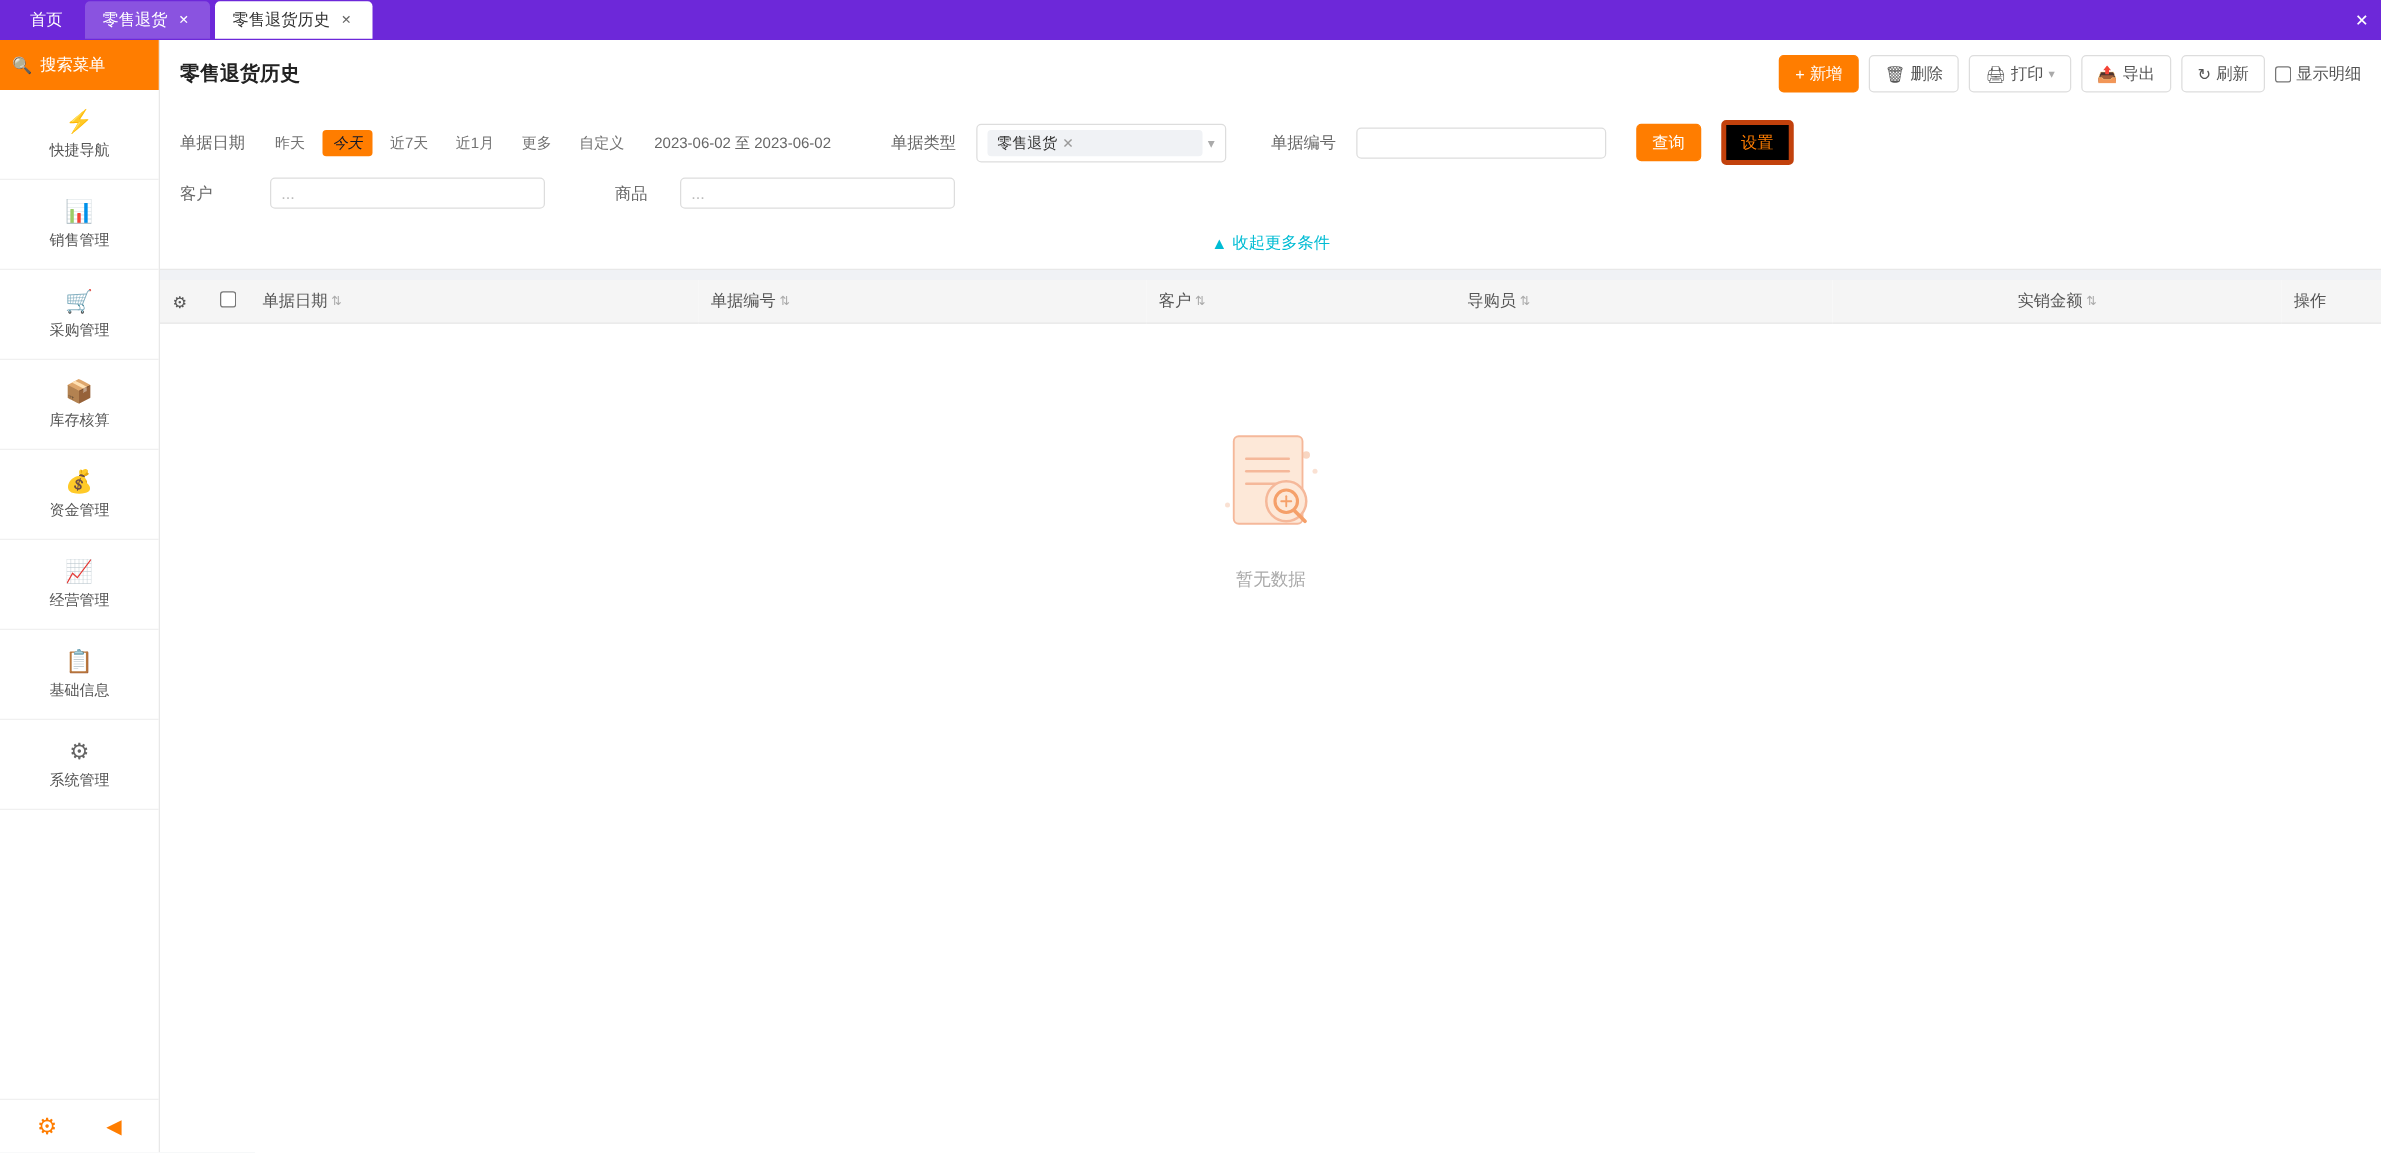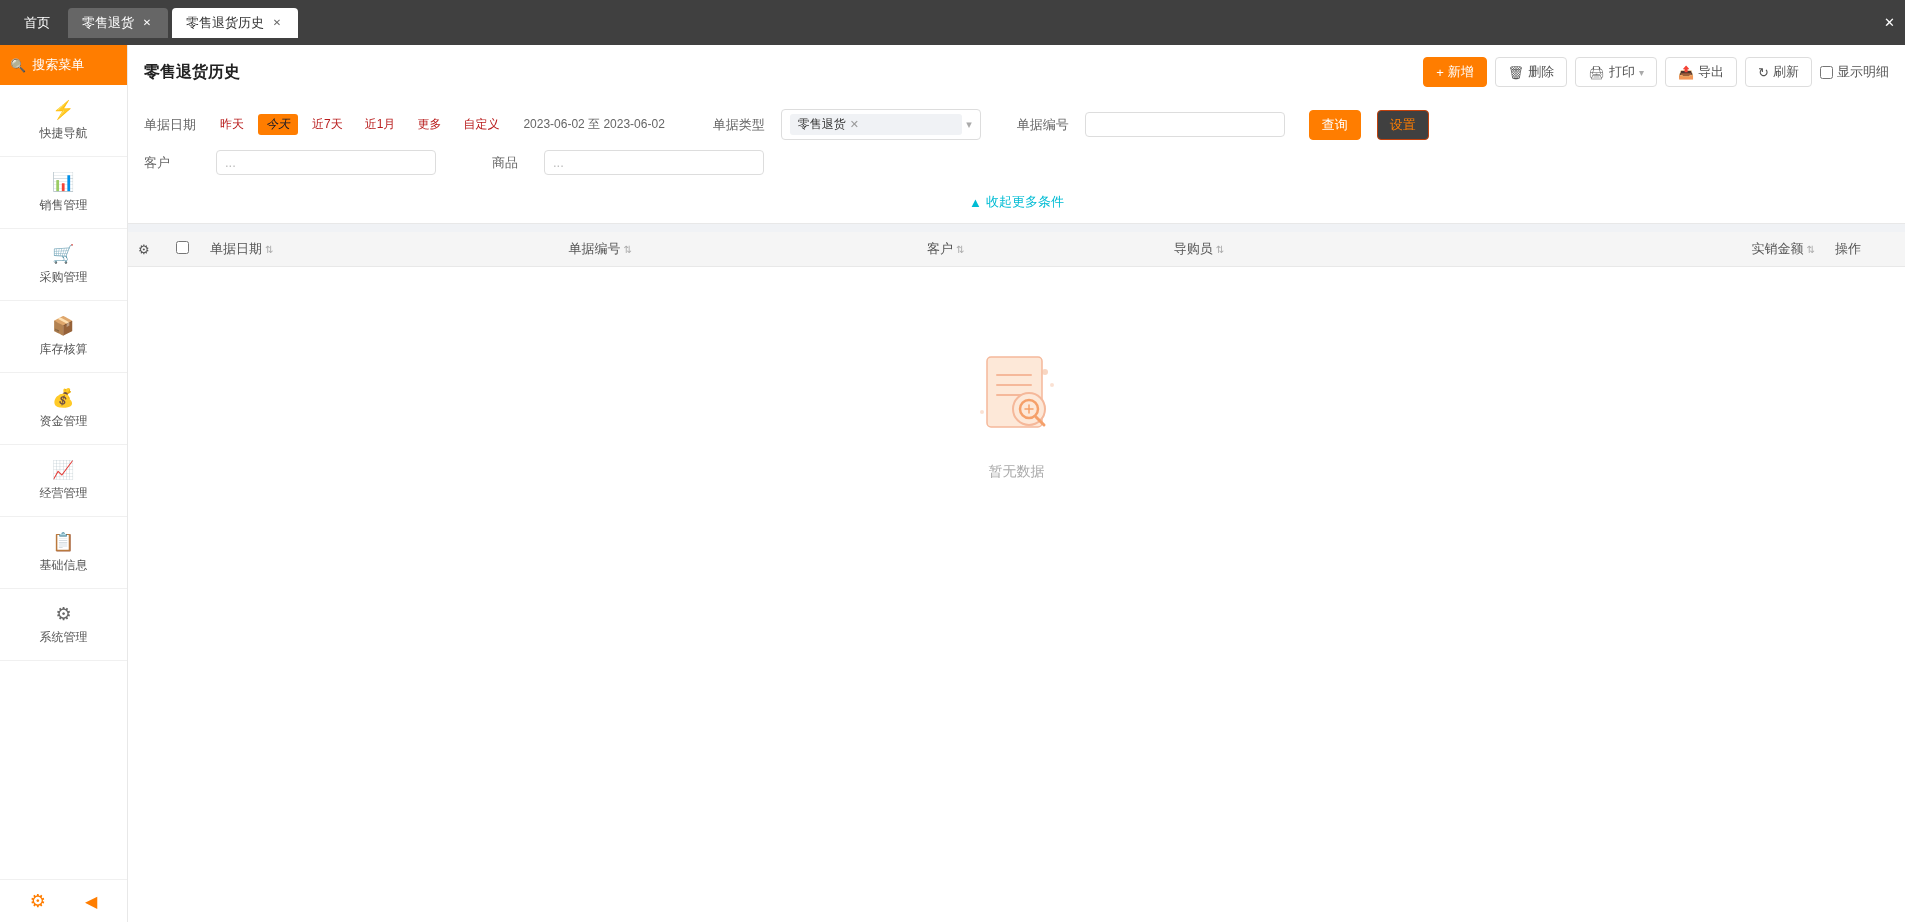--- a/index.html
+++ b/index.html
@@ -1,23 +1,23 @@
 <!DOCTYPE html>
 <html><head>
   <meta charset="utf-8">
   <style>
     * { box-sizing: border-box; margin: 0; padding: 0; }
     body { font-family: 'Microsoft YaHei', Arial, sans-serif; font-size: 13px; color: #333; display: flex; flex-direction: column; height: 922px; overflow: hidden; background: #f0f2f5; }
 
     
     .top-bar {
-      background: #404040;
-      display: flex;
-      align-items: center;
-      height: 45px;
+      background: #6d28d9;
+      display: flex;
+      align-items: center;
+      height: 32px;
       padding: 0 10px;
       flex-shrink: 0;
     }
     .tab {
       display: flex;
       align-items: center;
       padding: 0 14px;
       height: 30px;
       border-radius: 4px 4px 0 0;
       cursor: pointer;
@@ -148,23 +148,23 @@
       border: 1px solid #ddd;
       background: #fff;
       color: #555;
     }
     .btn-primary {
       background: #ff7d00;
       color: #fff;
       border-color: #ff7d00;
     }
     .btn-setting {
-      background: #404040;
+      background: #000000;
       color: #ff7d00;
-      border: 1px solid #c2410c;
+      border: 4px solid #c2410c;
     }
     .checkbox-label {
       display: flex;
       align-items: center;
       gap: 4px;
       font-size: 13px;
       color: #555;
       cursor: pointer;
     }
 
@@ -185,21 +185,21 @@
       white-space: nowrap;
     }
     .filter-date-options {
       display: flex;
       align-items: center;
       gap: 6px;
     }
     .date-option {
       padding: 2px 8px;
       cursor: pointer;
-      color: #b91c1c;
+      color: #737373;
       font-size: 12px;
       border-radius: 3px;
     }
     .date-option.active {
       background: #ff7d00;
       color: #0f172a;
       border-radius: 3px;
       font-style: italic;
     }
     .date-range {
@@ -524,21 +524,21 @@
                 <span class="sort-icon">⇅</span>
               </div>
             </th>
             <th>
               <div class="th-sort">
                 <span>导购员</span>
                 <span class="sort-icon">⇅</span>
               </div>
             </th>
             <th style="text-align:right;">
-              <div class="th-sort" style="justify-content:flex-end;">
+              <div class="th-sort" style="justify-content:center;">
                 <span>实销金额</span>
                 <span class="sort-icon">⇅</span>
               </div>
             </th>
             <th style="width:80px;">操作</th>
           </tr>
         </thead>
         <tbody>
 
           <tr>

